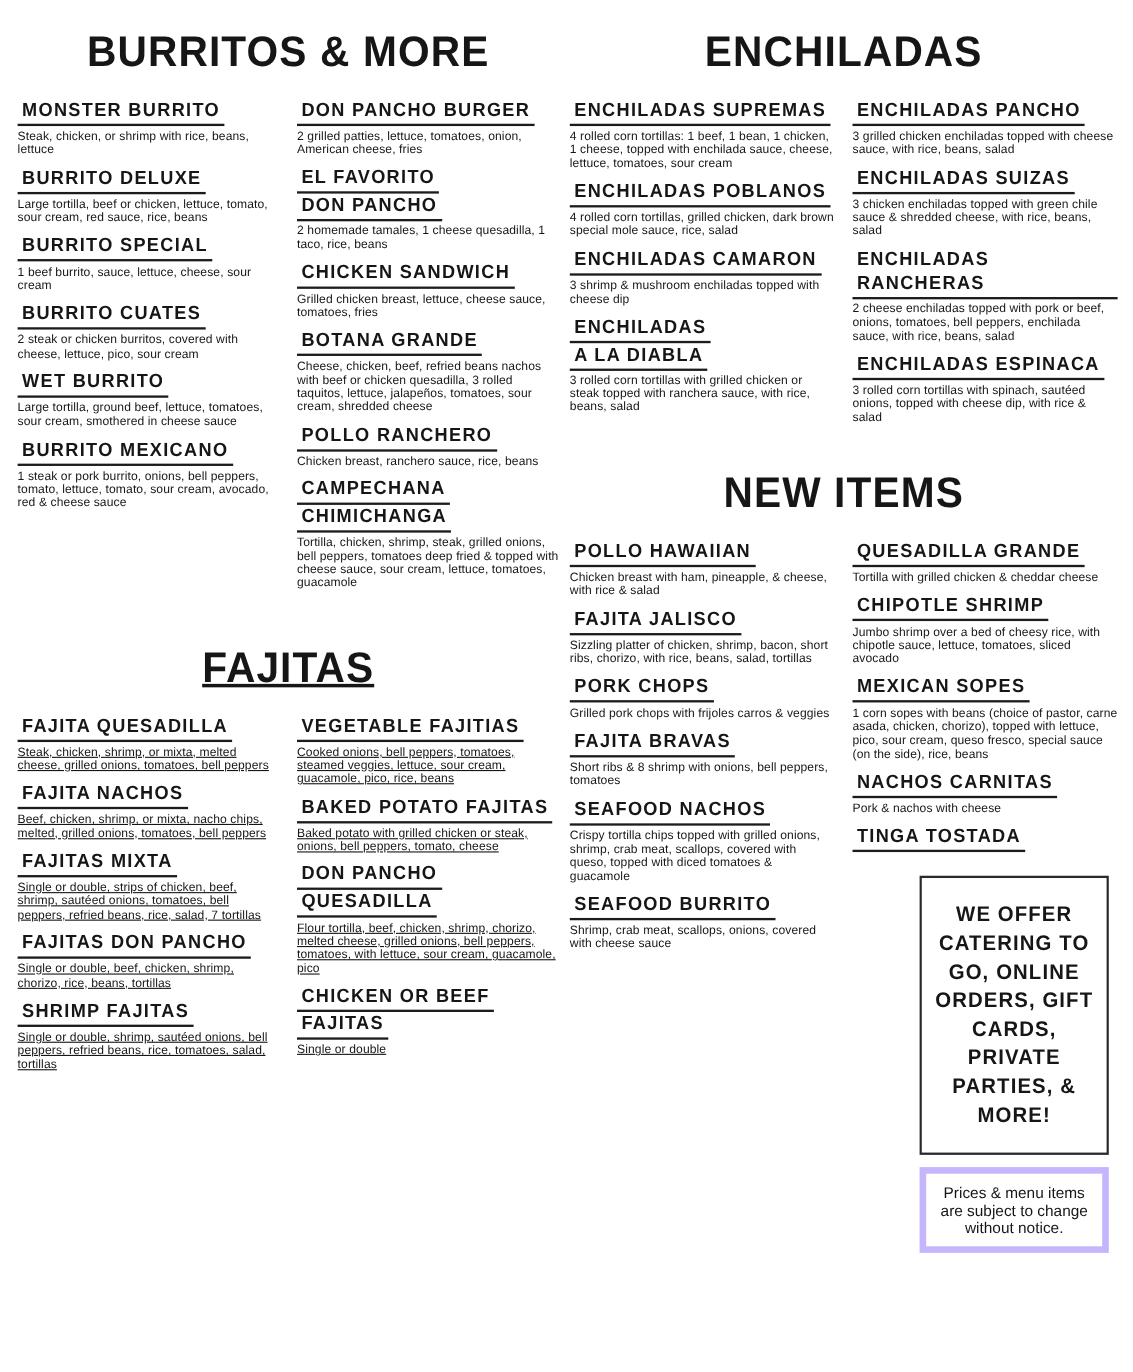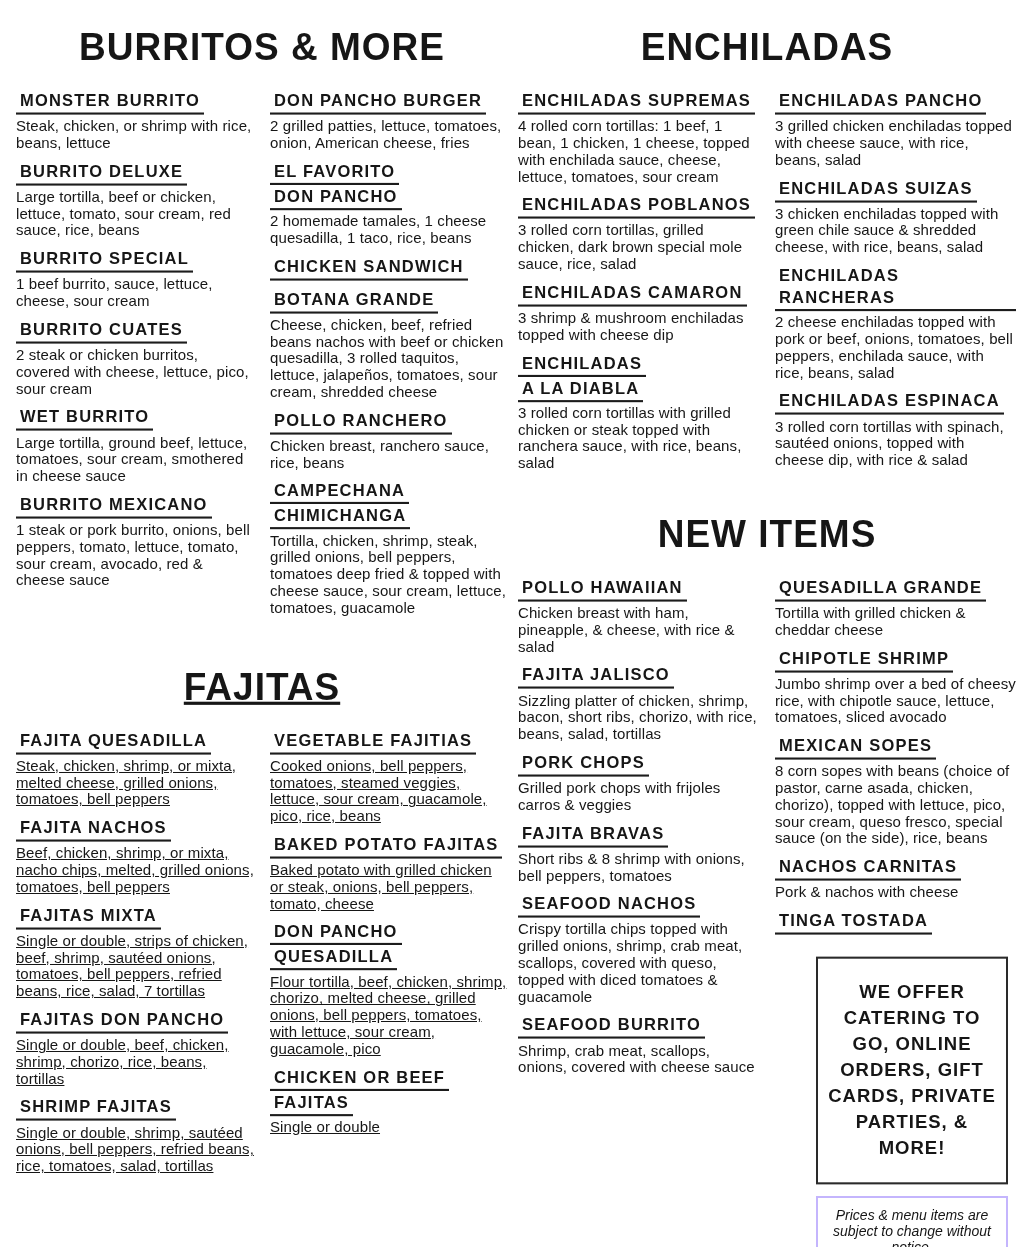--- a/index.html
+++ b/index.html
@@ -43,44 +43,43 @@
     letter-spacing: 1.2px;
     line-height: 1.28;
     transform: scaleY(1.05);
   }
   .name-line {
     display: inline-block;
     border-bottom: 2px solid #1c1c1c;
     padding: 0 4px 1px 4px;
   }
   .item-desc {
-    font-size: 15px;
+    font-size: 11px;
     line-height: 1.12;
     margin-top: 4px;
     letter-spacing: 0.1px;
   }
-  .boxes { width: 192px; margin: 18px 8px 0 auto; }
+  .boxes { width: 172px; margin: 18px 8px 0 auto; }
   .catering-box {
     border: 2px solid #2a2a2a;
     padding: 20px 10px;
     text-align: center;
     font-weight: bold;
     font-size: 18.5px;
     letter-spacing: 1px;
     line-height: 1.35;
     transform: scaleY(1.04);
   }
   .disclaimer-box {
-    border: 2px solid #c4b5fd;
+    border: 6px solid #c4b5fd;
     margin-top: 16px;
     padding: 9px 6px;
     text-align: center;
     font-size: 14px;
     line-height: 1.15;
-    font-style: italic;
   }
 </style>
 </head>
 <body>
 
 <div class="page">
 
   <div class="half">
     <div class="section">
       <h2 class="section-title">BURRITOS &amp; MORE</h2>
@@ -122,20 +121,21 @@
     <p class="item-desc">2 grilled patties, lettuce, tomatoes, onion, American cheese, fries</p>
   </div>
 
   <div class="item">
     <h3 class="item-name"><span class="name-line">EL FAVORITO</span><br><span class="name-line">DON PANCHO</span></h3>
     <p class="item-desc">2 homemade tamales, 1 cheese quesadilla, 1 taco, rice, beans</p>
   </div>
 
   <div class="item">
     <h3 class="item-name"><span class="name-line">CHICKEN SANDWICH</span></h3>
+    <p class="item-desc">Grilled chicken breast, lettuce, cheese sauce, tomatoes, fries</p>
   </div>
 
   <div class="item">
     <h3 class="item-name"><span class="name-line">BOTANA GRANDE</span></h3>
     <p class="item-desc">Cheese, chicken, beef, refried beans nachos with beef or chicken quesadilla, 3 rolled taquitos, lettuce, jalapeños, tomatoes, sour cream, shredded cheese</p>
   </div>
 
   <div class="item">
     <h3 class="item-name"><span class="name-line">POLLO RANCHERO</span></h3>
     <p class="item-desc">Chicken breast, ranchero sauce, rice, beans</p>
@@ -208,21 +208,21 @@
       <h2 class="section-title">ENCHILADAS</h2>
       <div class="cols">
         <div class="col">
   <div class="item">
     <h3 class="item-name"><span class="name-line">ENCHILADAS SUPREMAS</span></h3>
     <p class="item-desc">4 rolled corn tortillas: 1 beef, 1 bean, 1 chicken, 1 cheese, topped with enchilada sauce, cheese, lettuce, tomatoes, sour cream</p>
   </div>
 
   <div class="item">
     <h3 class="item-name"><span class="name-line">ENCHILADAS POBLANOS</span></h3>
-    <p class="item-desc">3 rolled corn tortillas, grilled chicken, dark brown special mole sauce, rice, salad</p>
+    <p class="item-desc">4 rolled corn tortillas, grilled chicken, dark brown special mole sauce, rice, salad</p>
   </div>
 
   <div class="item">
     <h3 class="item-name"><span class="name-line">ENCHILADAS CAMARON</span></h3>
     <p class="item-desc">3 shrimp &amp; mushroom enchiladas topped with cheese dip</p>
   </div>
 
   <div class="item">
     <h3 class="item-name"><span class="name-line">ENCHILADAS</span><br><span class="name-line">A LA DIABLA</span></h3>
     <p class="item-desc">3 rolled corn tortillas with grilled chicken or steak topped with ranchera sauce, with rice, beans, salad</p>
@@ -293,21 +293,21 @@
     <p class="item-desc">Tortilla with grilled chicken &amp; cheddar cheese</p>
   </div>
 
   <div class="item">
     <h3 class="item-name"><span class="name-line">CHIPOTLE SHRIMP</span></h3>
     <p class="item-desc">Jumbo shrimp over a bed of cheesy rice, with chipotle sauce, lettuce, tomatoes, sliced avocado</p>
   </div>
 
   <div class="item">
     <h3 class="item-name"><span class="name-line">MEXICAN SOPES</span></h3>
-    <p class="item-desc">8 corn sopes with beans (choice of pastor, carne asada, chicken, chorizo), topped with lettuce, pico, sour cream, queso fresco, special sauce (on the side), rice, beans</p>
+    <p class="item-desc">1 corn sopes with beans (choice of pastor, carne asada, chicken, chorizo), topped with lettuce, pico, sour cream, queso fresco, special sauce (on the side), rice, beans</p>
   </div>
 
   <div class="item">
     <h3 class="item-name"><span class="name-line">NACHOS CARNITAS</span></h3>
     <p class="item-desc">Pork &amp; nachos with cheese</p>
   </div>
 
   <div class="item">
     <h3 class="item-name"><span class="name-line">TINGA TOSTADA</span></h3>
 

